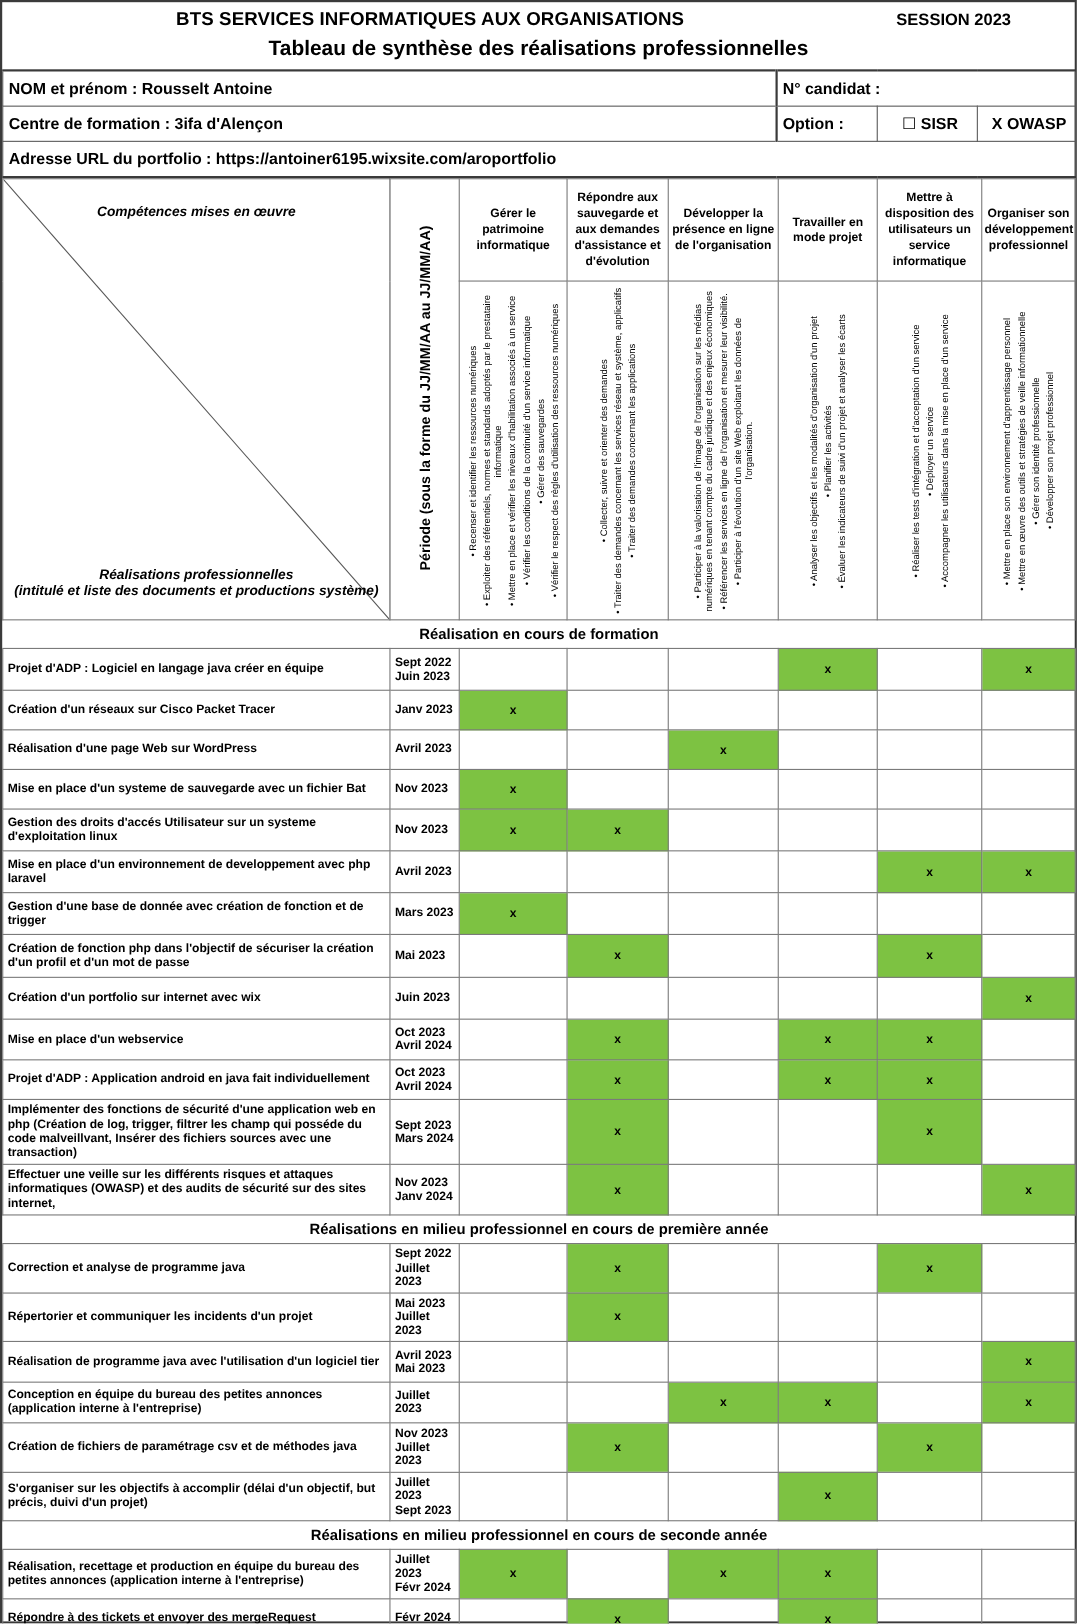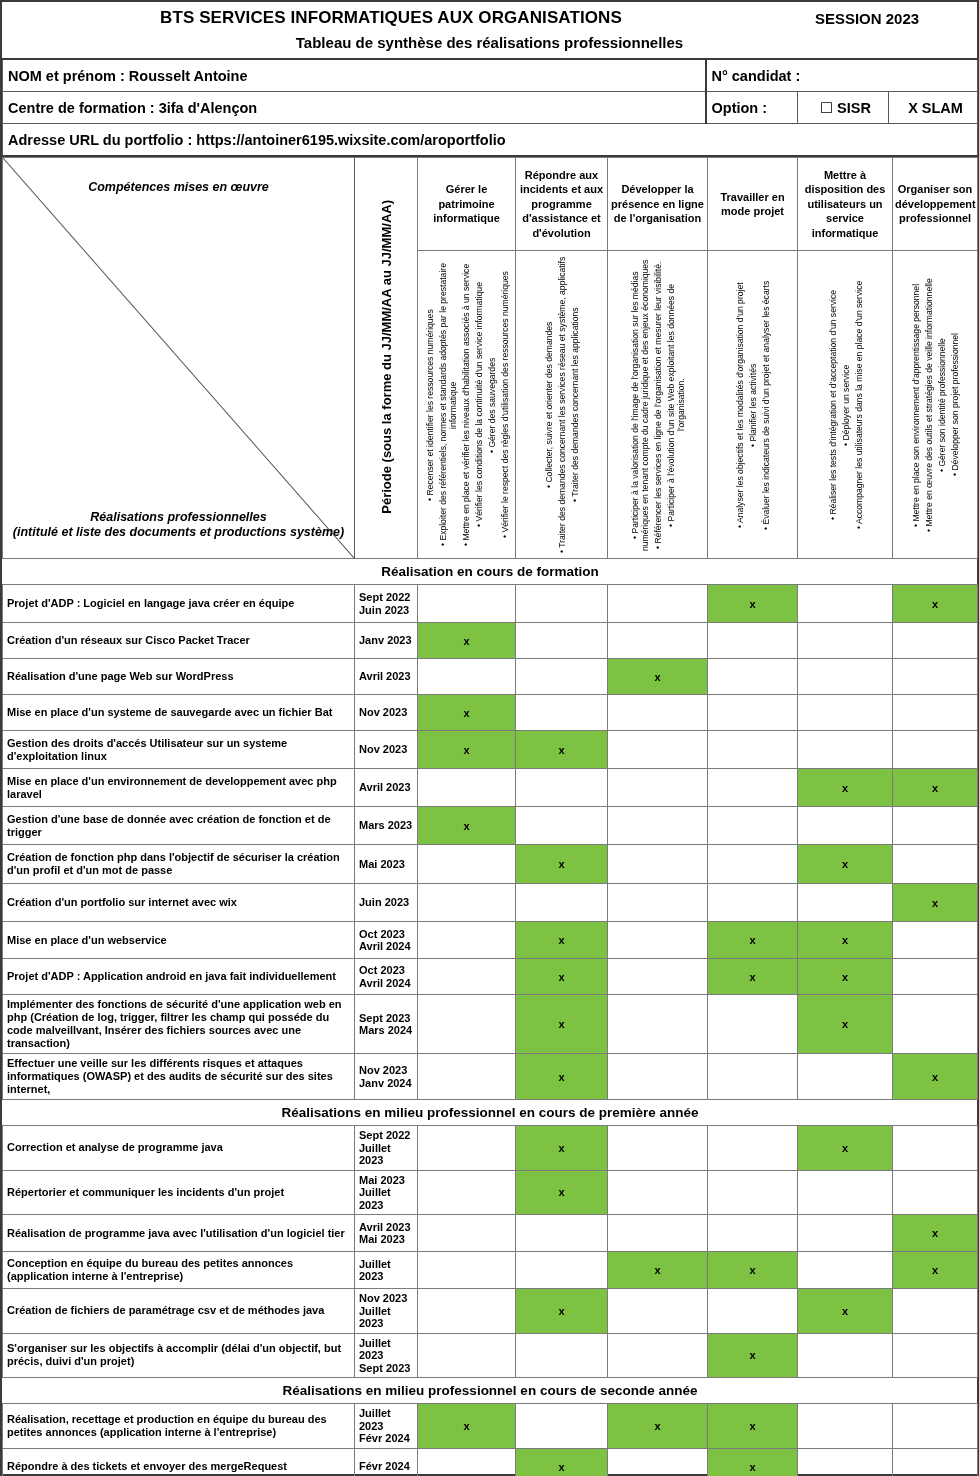--- a/index.html
+++ b/index.html
@@ -12,21 +12,21 @@
   .page{width:979px;height:1476px;position:relative;box-sizing:border-box;
         border:2px solid #3a3a3a;}
   table{border-collapse:collapse;width:100%;table-layout:fixed;}
   td,th{border:1px solid #7a7a7a;padding:0;vertical-align:middle;}
 
   
   .titlebar{width:100%;}
   .titlebar td{border:none;}
   .t-main{font-size:17px;font-weight:bold;text-align:center;padding:6px 0 4px 13px;letter-spacing:.1px;}
   .t-sess{font-size:15px;font-weight:bold;text-align:center;white-space:nowrap;padding:6px 10px 4px 0;}
-  .t-sub{font-size:15px;font-weight:bold;text-align:center;padding:2px 0 7px 0;}
+  .t-sub{font-size:19px;font-weight:bold;text-align:center;padding:2px 0 7px 0;}
 
   .idtable{border-top:2px solid #3a3a3a;}
   .idtable td{border:1px solid #5a5a5a;font-size:14.5px;font-weight:bold;height:31px;padding-left:5px;}
   .idtable td.nb{border-left:2px solid #3a3a3a;}
   .opt-box{text-align:center;padding-left:0;}
   .url-cell{font-size:15px;font-weight:bold;height:33px;padding-left:5px;
             border-bottom:2px solid #3a3a3a !important;}
 
   
   .matrix{border-top:none;}
@@ -91,21 +91,21 @@
     </colgroup>
     <tbody>
         <tr>
       <td>NOM et prénom : Rousselt Antoine</td>
       <td class="nb" colspan="3">N° candidat :</td>
     </tr>
     <tr>
       <td>Centre de formation : 3ifa d'Alençon</td>
       <td class="nb">Option :</td>
       <td class="opt-box">☐ SISR</td>
-      <td class="opt-box">X SLAM</td>
+      <td class="opt-box">X OWASP</td>
     </tr>
     <tr>
       <td class="url-cell" colspan="4">Adresse URL du portfolio : https://antoiner6195.wixsite.com/aroportfolio</td>
     </tr>
   </tbody>
     </table>
 
   <table class="matrix">
     <colgroup>
       <col style="width:352px">
@@ -127,21 +127,21 @@
         <div class="cap-top">Compétences mises en œuvre</div>
         <div class="cap-bot">
           <div>Réalisations professionnelles</div>
           <div>(intitulé et liste des documents et productions système)</div>
         </div>
       </td>
       <td class="periode" rowspan="2">
         <span class="rot">Période (sous la forme du JJ/MM/AA au JJ/MM/AA)</span>
       </td>
       <td class="grp-title">Gérer le patrimoine informatique</td>
-      <td class="grp-title">Répondre aux incidents et aux programme d'assistance et d'évolution</td>
+      <td class="grp-title">Répondre aux sauvegarde et aux demandes d'assistance et d'évolution</td>
       <td class="grp-title">Développer la présence en ligne de l'organisation</td>
       <td class="grp-title">Travailler en mode projet</td>
       <td class="grp-title">Mettre à disposition des utilisateurs un service informatique</td>
       <td class="grp-title">Organiser son développement professionnel</td>
     </tr>
 
     <tr>
       <td class="grp-bullets">
             <div class="bul-wrap">
               <span class="b">• Recenser et identifier les ressources numériques</span>

